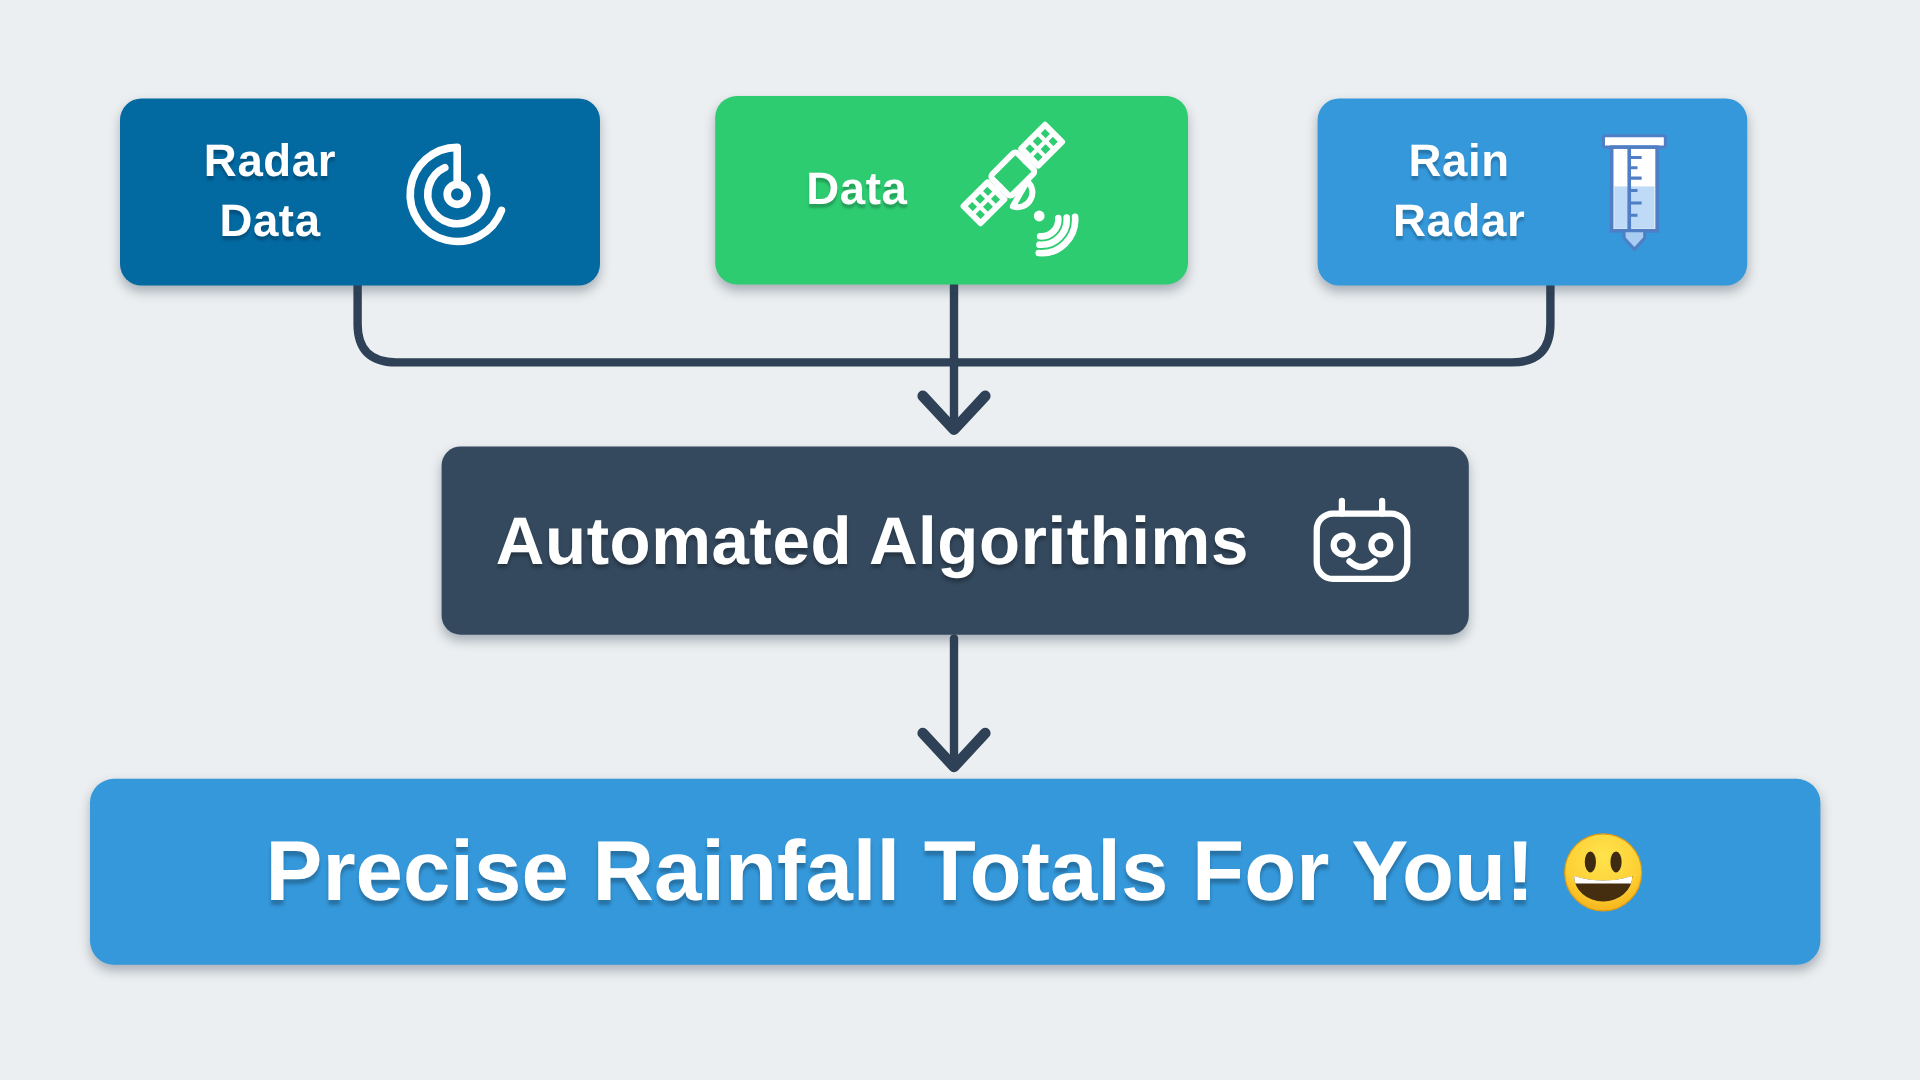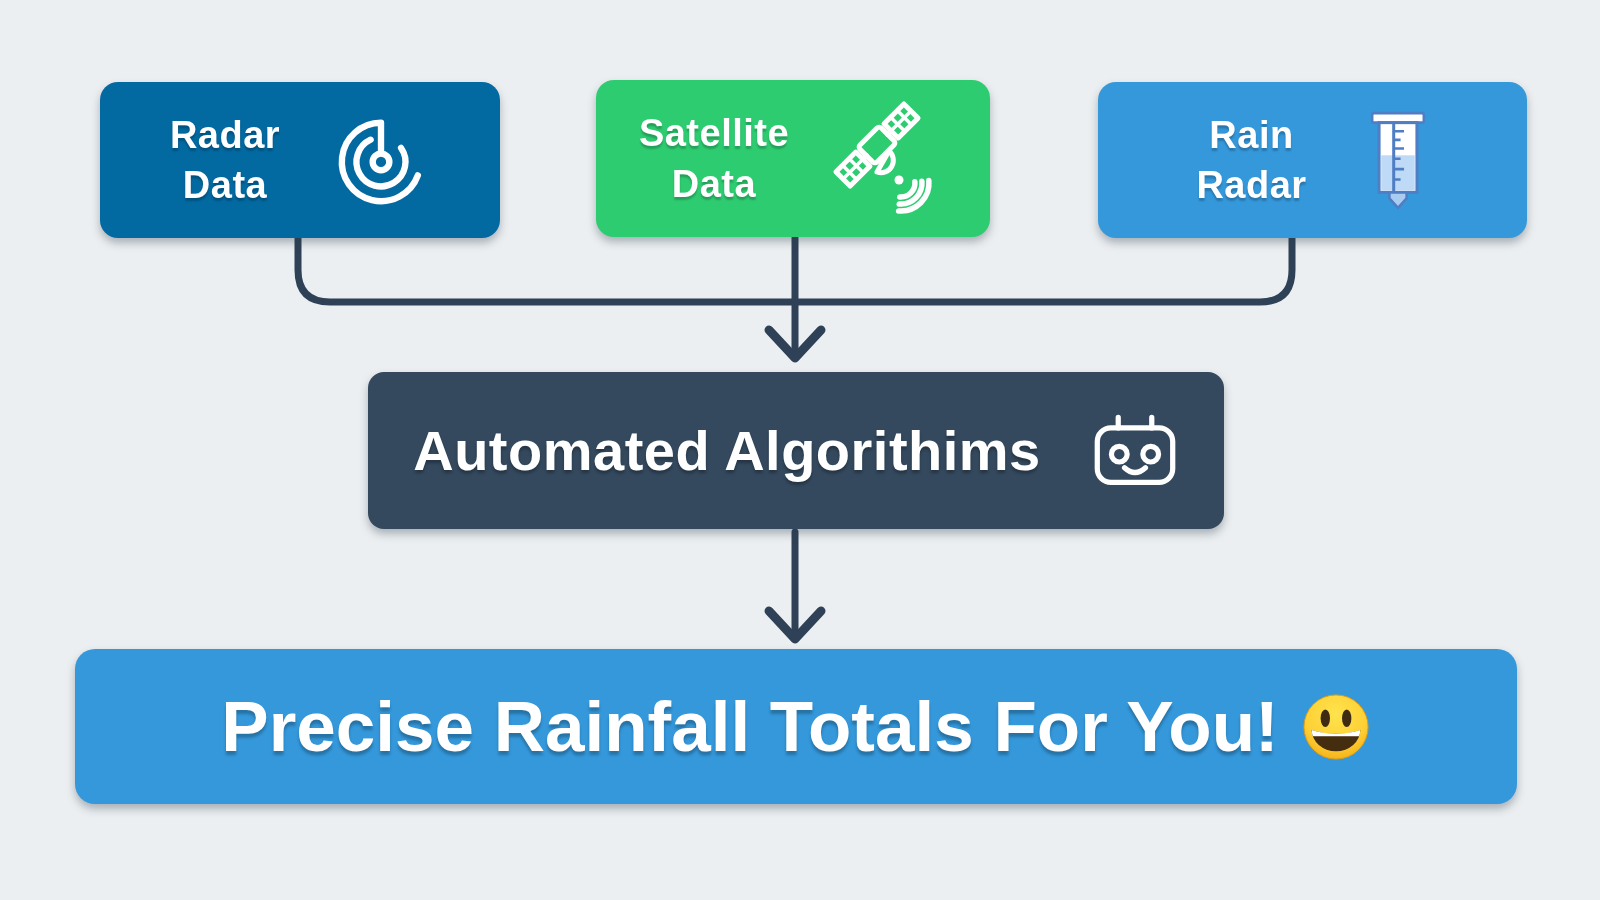--- a/index.html
+++ b/index.html
@@ -41,21 +41,21 @@
     align-items: center;
     justify-content: center;
     color: #ffffff;
     box-shadow: 0 5px 9px rgba(44,62,80,0.35);
   }
   .top-node {
     border-radius: 18px;
   }
   .node-radar     { left: 100px;  top: 82px;  width: 400px;  height: 156px; background: #0369a1; gap: 52px; }
   .node-satellite { left: 596px;  top: 80px;  width: 394px;  height: 157px; background: #2ecc71; gap: 38px; }
-  .node-rain      { left: 1098px; top: 82px;  width: 429px;  height: 156px; background: #3498db; gap: 60px; }
+  .node-rain      { left: 1098px; top: 82px;  width: 358px;  height: 156px; background: #3498db; gap: 60px; }
   .node-algo      { left: 368px;  top: 372px; width: 856px;  height: 157px; background: #34495e; border-radius: 16px; gap: 50px; }
   .node-result    { left: 75px;   top: 649px; width: 1442px; height: 155px; background: #3498db; border-radius: 20px; gap: 22px; }
   .top-label {
     display: flex;
     flex-direction: column;
     align-items: center;
     font-size: 38px;
     font-weight: 700;
     line-height: 1.32;
     text-align: center;
@@ -107,21 +107,20 @@
         <path d="M50,14 A40,40 0 1 0 87.6,67.7"></path>
         <path d="M39.4,31.3 A25,25 0 1 0 70.5,39.7"></path>
         <circle cx="50" cy="54" r="8.5"></circle>
         <path d="M50,45 V15"></path>
       </g>
     </svg>
   </div>
 
   <div class="node top-node node-satellite">
     <div class="top-label">
-      <span>Satellite</span>
       <span>Data</span>
     </div>
     <svg class="icon" width="120" height="120" viewBox="0 0 120 120">
       <g class="icon-stroke" stroke-width="5">
         <g transform="rotate(-45 50 46)">
           <rect x="35" y="34" width="30" height="24" rx="3"></rect>
           <path d="M30,46 h5 M65,46 h5"></path>
           <rect x="70" y="36" width="28" height="20"></rect>
           <path d="M79.3,36 v20 M88.7,36 v20 M70,46 h28" stroke-width="3.5"></path>
           <rect x="2" y="36" width="28" height="20"></rect>

